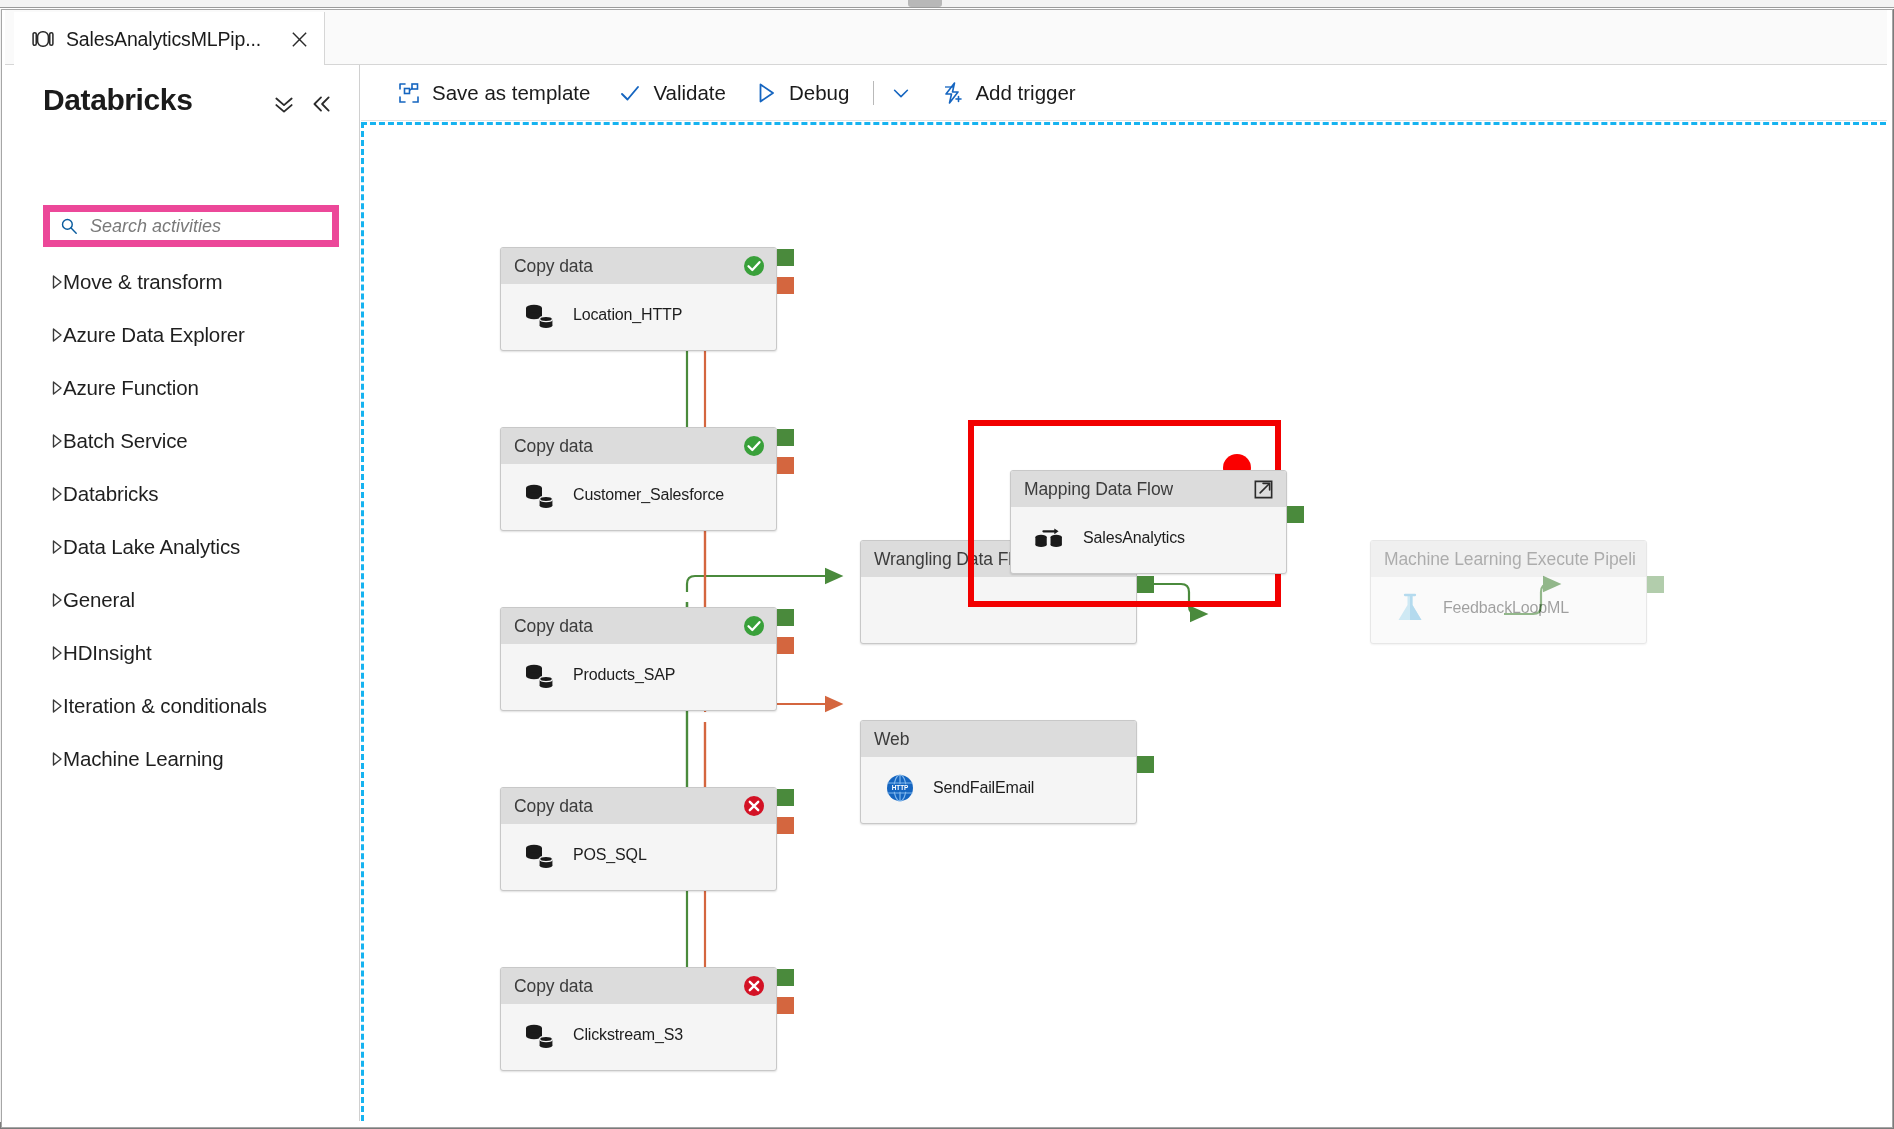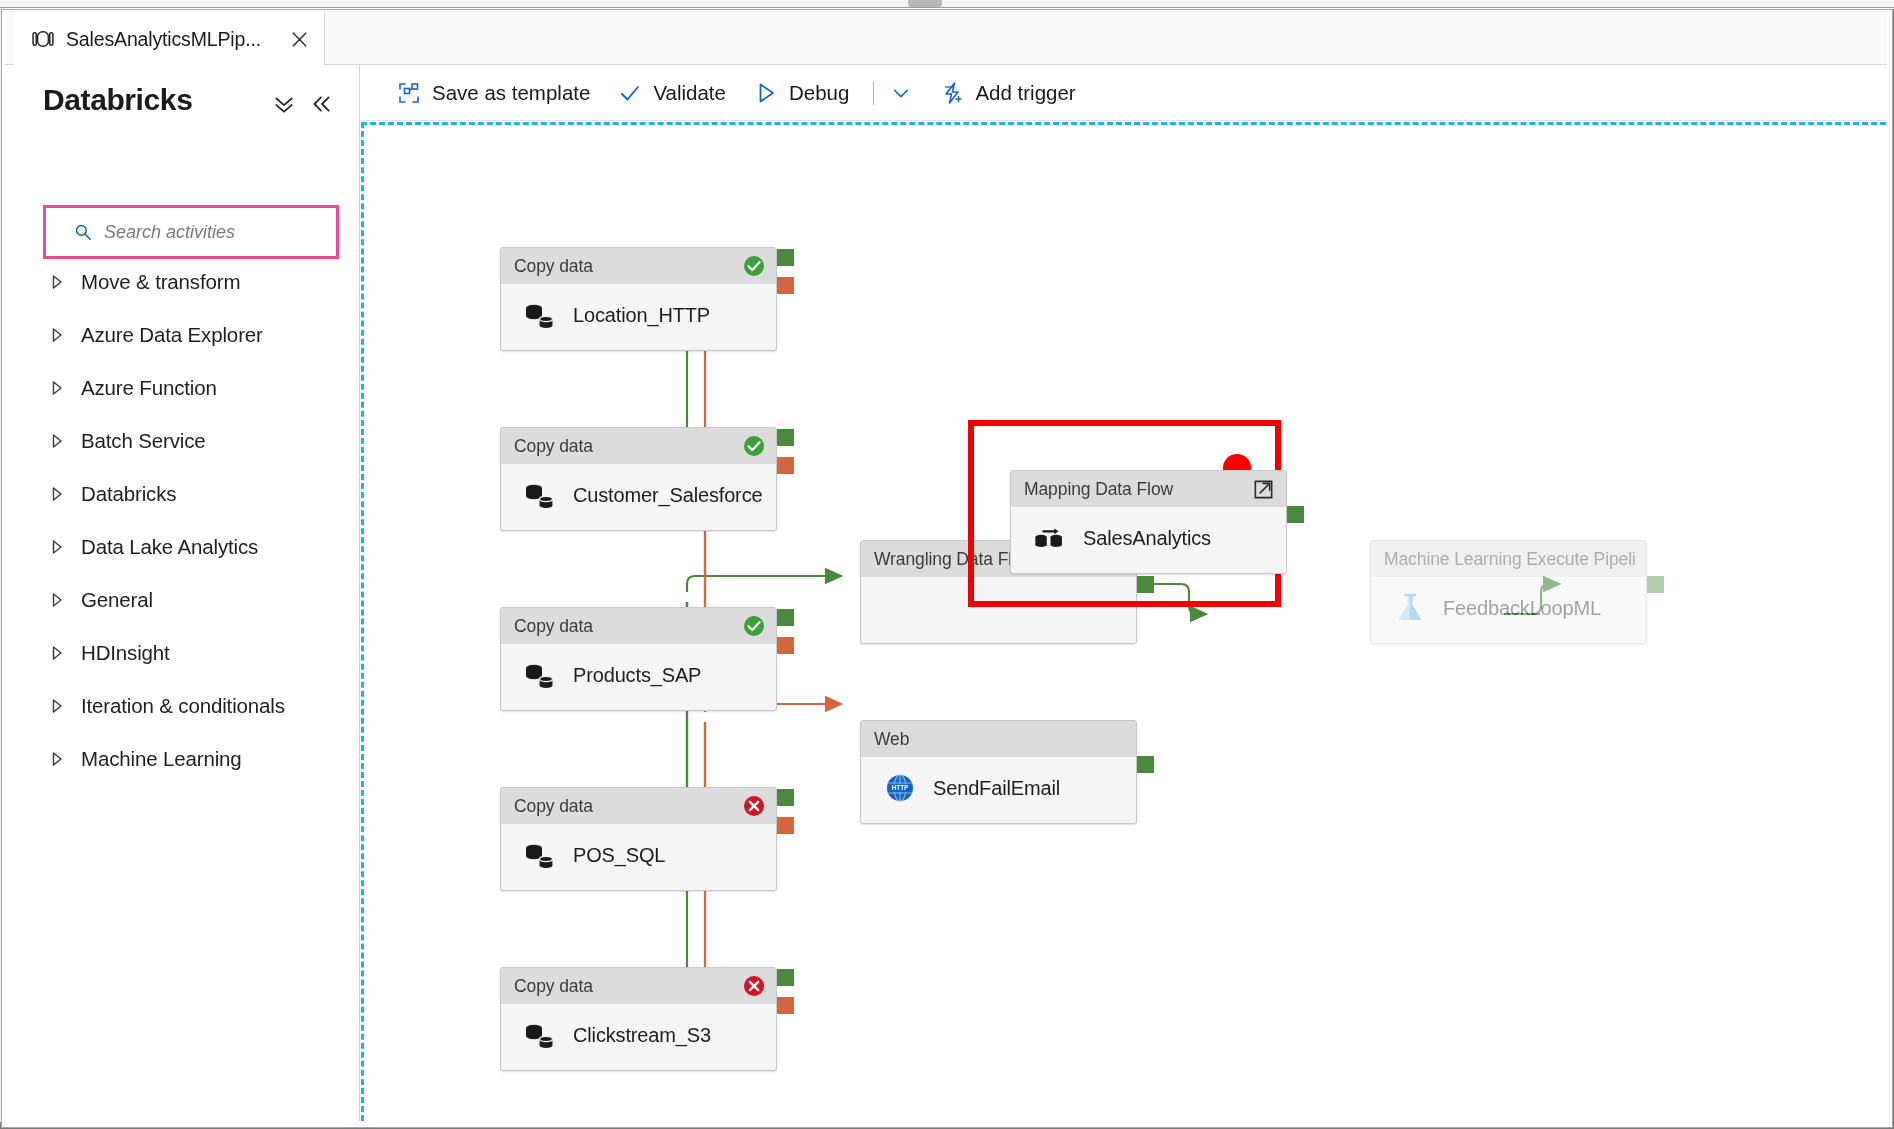--- a/index.html
+++ b/index.html
@@ -89,37 +89,37 @@
   .hdr-icon-btn {
     position: absolute; top: 26px; width: 26px; height: 26px;
     display: flex; align-items: center; justify-content: center;
     cursor: pointer; color: #2c2c2c;
   }
   .hdr-chevrons { left: 266px; }
   .hdr-collapse { left: 303px; }
 
   .searchbox {
     position: absolute; left: 38px; top: 140px;
-    width: 296px; height: 54px;
-    border: 3px solid #ec4899; background: #fff;
+    width: 296px; height: 42px;
+    border: 7px solid #ec4899; background: #fff;
     display: flex; align-items: center; gap: 10px;
-    padding: 0 28px;
+    padding: 0 10px;
   }
   .searchbox .s-icon { flex: 0 0 auto; width: 18px; height: 18px; color: #0a5c9e; }
   .searchbox input {
     border: 0; outline: 0; width: 100%; height: 100%;
     font-size: 18px; font-style: italic; color: #6b6b6b;
     font-family: "Liberation Sans", sans-serif; background: transparent;
   }
   .searchbox input::placeholder { color: #7a7a7a; font-style: italic; }
 
   .act-list { position: absolute; left: 0; top: 190px; width: 355px; }
   .act-item {
     position: relative; height: 53px;
-    display: flex; align-items: center; gap: 18px;
+    display: flex; align-items: center; 
     padding-left: 45px; cursor: pointer; text-align: right;
   }
   .act-caret {
     width: 13px; height: 16px; flex: 0 0 auto;
     display: flex; align-items: center; justify-content: center;
     color: #3a3a3a;
   }
   .act-label { font-size: 20.5px; color: #1f1f1f; letter-spacing: -0.15px; }
 
   
@@ -180,21 +180,21 @@
   .node-head-title {
     font-size: 17.5px; color: #3c3c3c; white-space: nowrap;
     overflow: hidden; letter-spacing: -0.1px;
   }
   .node-head-right { margin-left: auto; display: flex; align-items: center; }
   .node-body {
     height: 62px; display: flex; align-items: center; gap: 16px;
     padding-left: 22px;
   }
   .node-icon { width: 34px; height: 32px; flex: 0 0 auto; }
-  .node-name { font-size: 20px; color: #1d1d1d; letter-spacing: -0.15px; }
+  .node-name { font-size: 16px; color: #1d1d1d; letter-spacing: -0.15px; }
 
   .node.faded { opacity: 0.42; }
 
   .status-badge { width: 22px; height: 22px; display: block; }
   .ext-link { width: 23px; height: 23px; display: block; cursor: pointer; }
 
   
   .port {
     position: absolute; width: 17px; height: 17px;
   }

